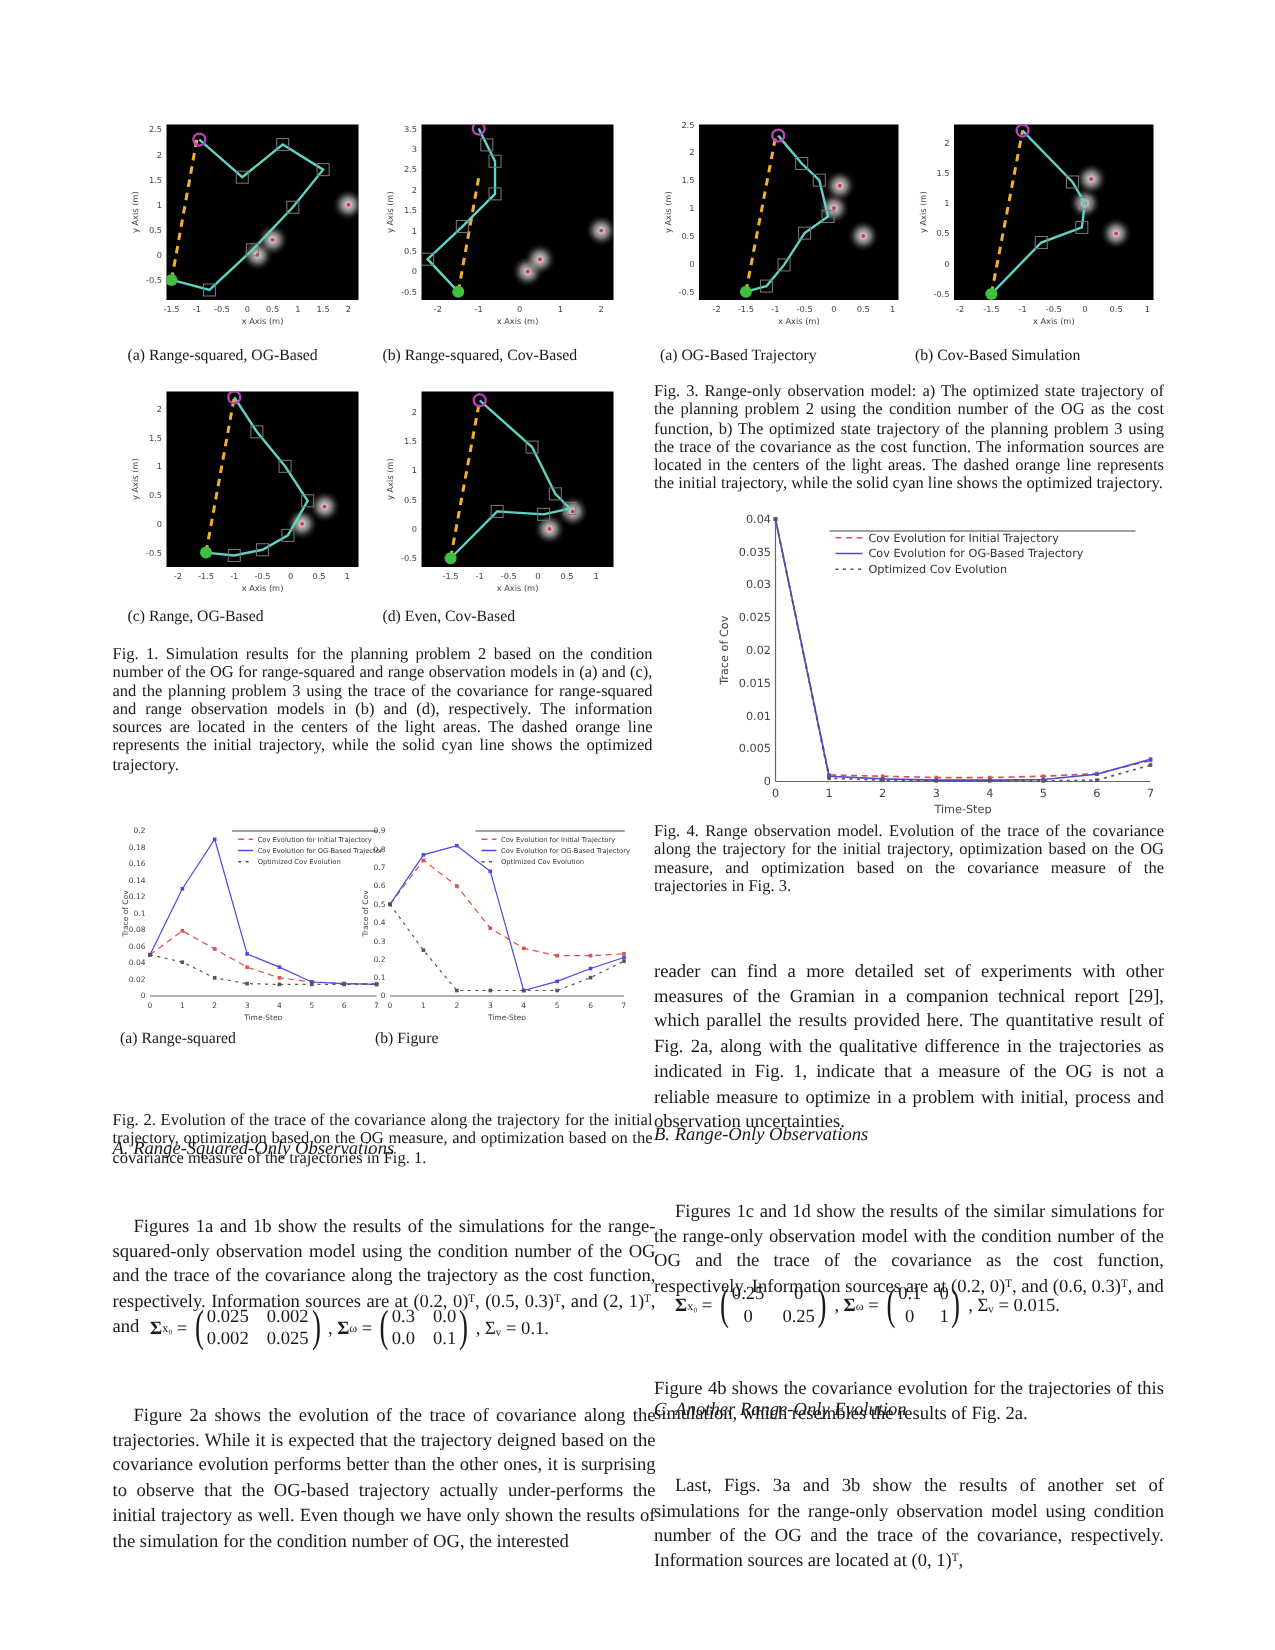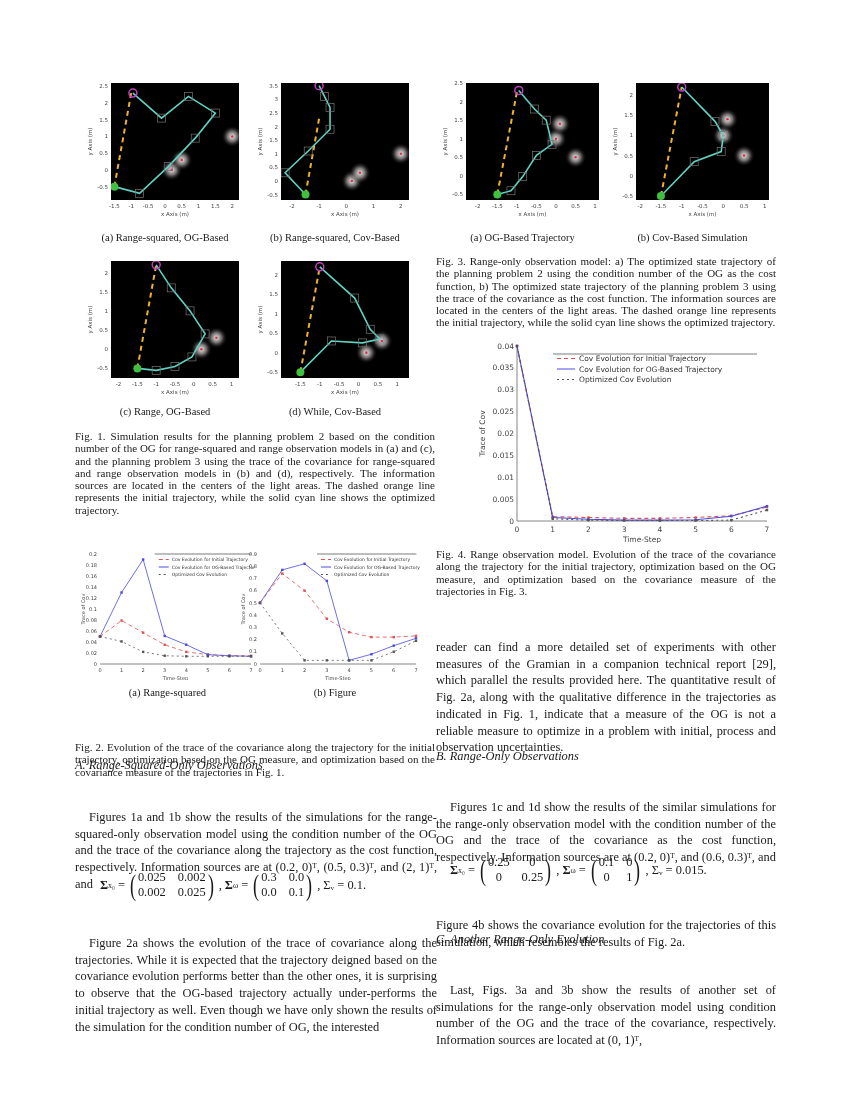--- a/index.html
+++ b/index.html
@@ -1,18 +1,18 @@
 <!DOCTYPE html>
 <html><head>
 <meta charset="utf-8">
 <style>
   html,body{margin:0;padding:0;background:#fff;}
   body{width:850px;height:1100px;position:relative;overflow:hidden;font-family:"Liberation Serif","DejaVu Serif",serif;color:#1a1a1a;}
   .abs{position:absolute;}
-  .subcap{font-size:10.5px;text-align:center;position:absolute;white-space:nowrap;}
+  .subcap{font-size:10.5px;text-align:left;position:absolute;white-space:nowrap;}
   .figcap{font-size:11px;line-height:12.3px;text-align:justify;position:absolute;}
   .body{font-size:12.4px;line-height:16.7px;text-align:justify;position:absolute;margin-top:30px;}
   .body p{margin:0;}
   .indent{text-indent:14px;}
   .sechead{font-style:italic;font-size:12.4px;position:absolute;white-space:nowrap;}
   .eq{font-size:12.4px;position:absolute;white-space:nowrap;display:flex;align-items:center;gap:3px;}
   .mat{display:inline-flex;align-items:center;}
   .paren{font-size:30px;line-height:30px;font-weight:100;transform:scaleX(0.6);display:inline-block;}
   .mgrid{display:inline-grid;grid-template-columns:auto auto;column-gap:12px;text-align:center;line-height:15px;}
   .bold{font-weight:bold;}
@@ -201,21 +201,21 @@
       <text x="142.36363636363637" y="128" font-size="5.5" text-anchor="middle" fill="#444">1</text>
       <text x="23" y="18.650000000000006" font-size="5.5" text-anchor="end" fill="#444">2</text>
       <text x="23" y="38.150000000000006" font-size="5.5" text-anchor="end" fill="#444">1.5</text>
       <text x="23" y="57.650000000000006" font-size="5.5" text-anchor="end" fill="#444">1</text>
       <text x="23" y="77.15" font-size="5.5" text-anchor="end" fill="#444">0.5</text>
       <text x="23" y="96.65" font-size="5.5" text-anchor="end" fill="#444">0</text>
       <text x="23" y="116.15" font-size="5.5" text-anchor="end" fill="#444">-0.5</text>
       <text x="90" y="136" font-size="5.5" text-anchor="middle" fill="#444">x Axis (m)</text>
       <text x="7" y="61.5" font-size="5.5" text-anchor="middle" fill="#444" transform="rotate(-90 7 61.5)">y Axis (m)</text>
     </svg>
-  <div class="subcap" style="left:255px;top:406px;width:160px">(d) While, Cov-Based</div>
+  <div class="subcap" style="left:255px;top:406px;width:160px">(d) Even, Cov-Based</div>
 
   <div class="figcap" style="left:75px;top:430px;width:360px">Fig. 1. Simulation results for the planning problem 2 based on the condition number of the OG for range-squared and range observation models in (a) and (c), and the planning problem 3 using the trace of the covariance for range-squared and range observation models in (b) and (d), respectively. The information sources are located in the centers of the light areas. The dashed orange line represents the initial trajectory, while the solid cyan line shows the optimized trajectory.</div>
 </div>
 
 <div>
   <svg class="abs" style="left:440px;top:80px" width="165" height="140">
       <defs>
         <radialGradient id="glowfig3a">
           <stop offset="0%" stop-color="#ffffff" stop-opacity="0.95"></stop>
           <stop offset="45%" stop-color="#c8c0c0" stop-opacity="0.6"></stop>

